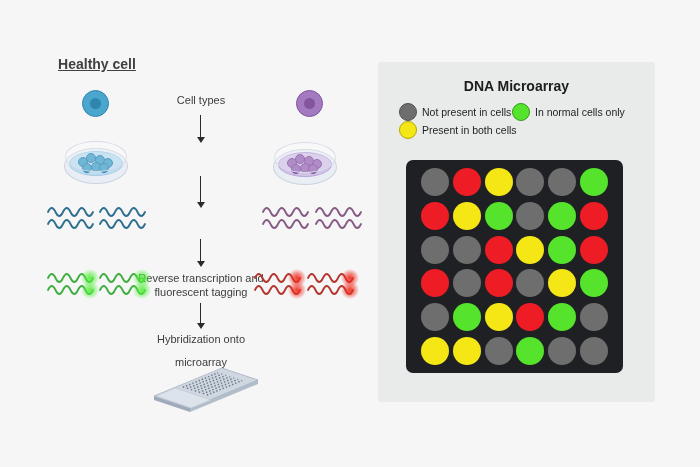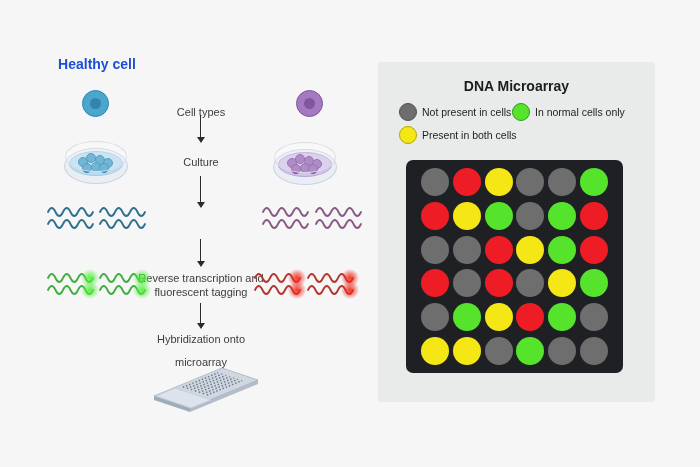--- a/index.html
+++ b/index.html
@@ -42,49 +42,48 @@
   .glow-green{background:radial-gradient(circle, rgba(86,239,62,0.95) 0%, rgba(86,239,62,0.45) 42%, rgba(86,239,62,0) 72%);}
   .glow-red{background:radial-gradient(circle, rgba(240,45,30,0.95) 0%, rgba(240,45,30,0.45) 42%, rgba(240,45,30,0) 72%);}
 
   .slide-svg{position:absolute;}
 
   
   .panel{position:absolute;left:378px;top:62px;width:277px;height:340px;background:#e9eaea;border-radius:3px;}
   .panel-title{position:absolute;left:0;top:16px;width:100%;text-align:center;
                font-size:14px;font-weight:bold;color:#1c1c1c;}
   .legend{position:absolute;left:21px;top:41px;display:grid;grid-template-columns:113px auto;
-          row-gap:5px;align-items:center;}
+          align-items:center;}
   .legend-item{display:flex;align-items:center;gap:5px;font-size:10.5px;color:#1e1e1e;white-space:nowrap;}
   .legend-swatch{width:18px;height:18px;border-radius:50%;border:1.6px solid #444;box-sizing:border-box;flex:0 0 auto;}
   .board{position:absolute;left:28px;top:98px;width:217px;height:213px;background:#1e2024;border-radius:7px;
          display:flex;flex-direction:column;justify-content:space-between;box-sizing:border-box;padding:8px 15px;}
   .spot-row{display:flex;justify-content:space-between;}
   .spot{width:28px;height:28px;border-radius:50%;}
 </style>
 </head>
 <body>
 
 <div class="stage">
 
-  <div class="col-heading" style="left: 22px; top: 56px; color: #1d4ed8;">Healthy cell</div>
+  <div class="col-heading" style="left: 22px; top: 56px; color: #404040; text-decoration: underline;">Healthy cell</div>
 
   <div class="cell cell-healthy" style="left:82px;top:90px">
     <span class="nucleus"></span>
   </div>
   <div class="cell cell-path" style="left:296px;top:90px">
     <span class="nucleus"></span>
   </div>
 
-  <div class="step-label" style="top:105px">Cell types</div>
+  <div class="step-label" style="top:93px">Cell types</div>
   <div class="arrow" style="left:196px;top:115px">
     <div class="arrow-line" style="height:22px"></div>
       <div class="arrow-head"></div>
   </div>
 
-  <div class="step-label" style="top:155px">Culture</div>
   <div class="arrow" style="left:196px;top:176px">
     <div class="arrow-line" style="height:26px"></div>
       <div class="arrow-head"></div>
   </div>
 
   <div class="arrow" style="left:196px;top:239px">
     <div class="arrow-line" style="height:22px"></div>
       <div class="arrow-head"></div>
   </div>
 

